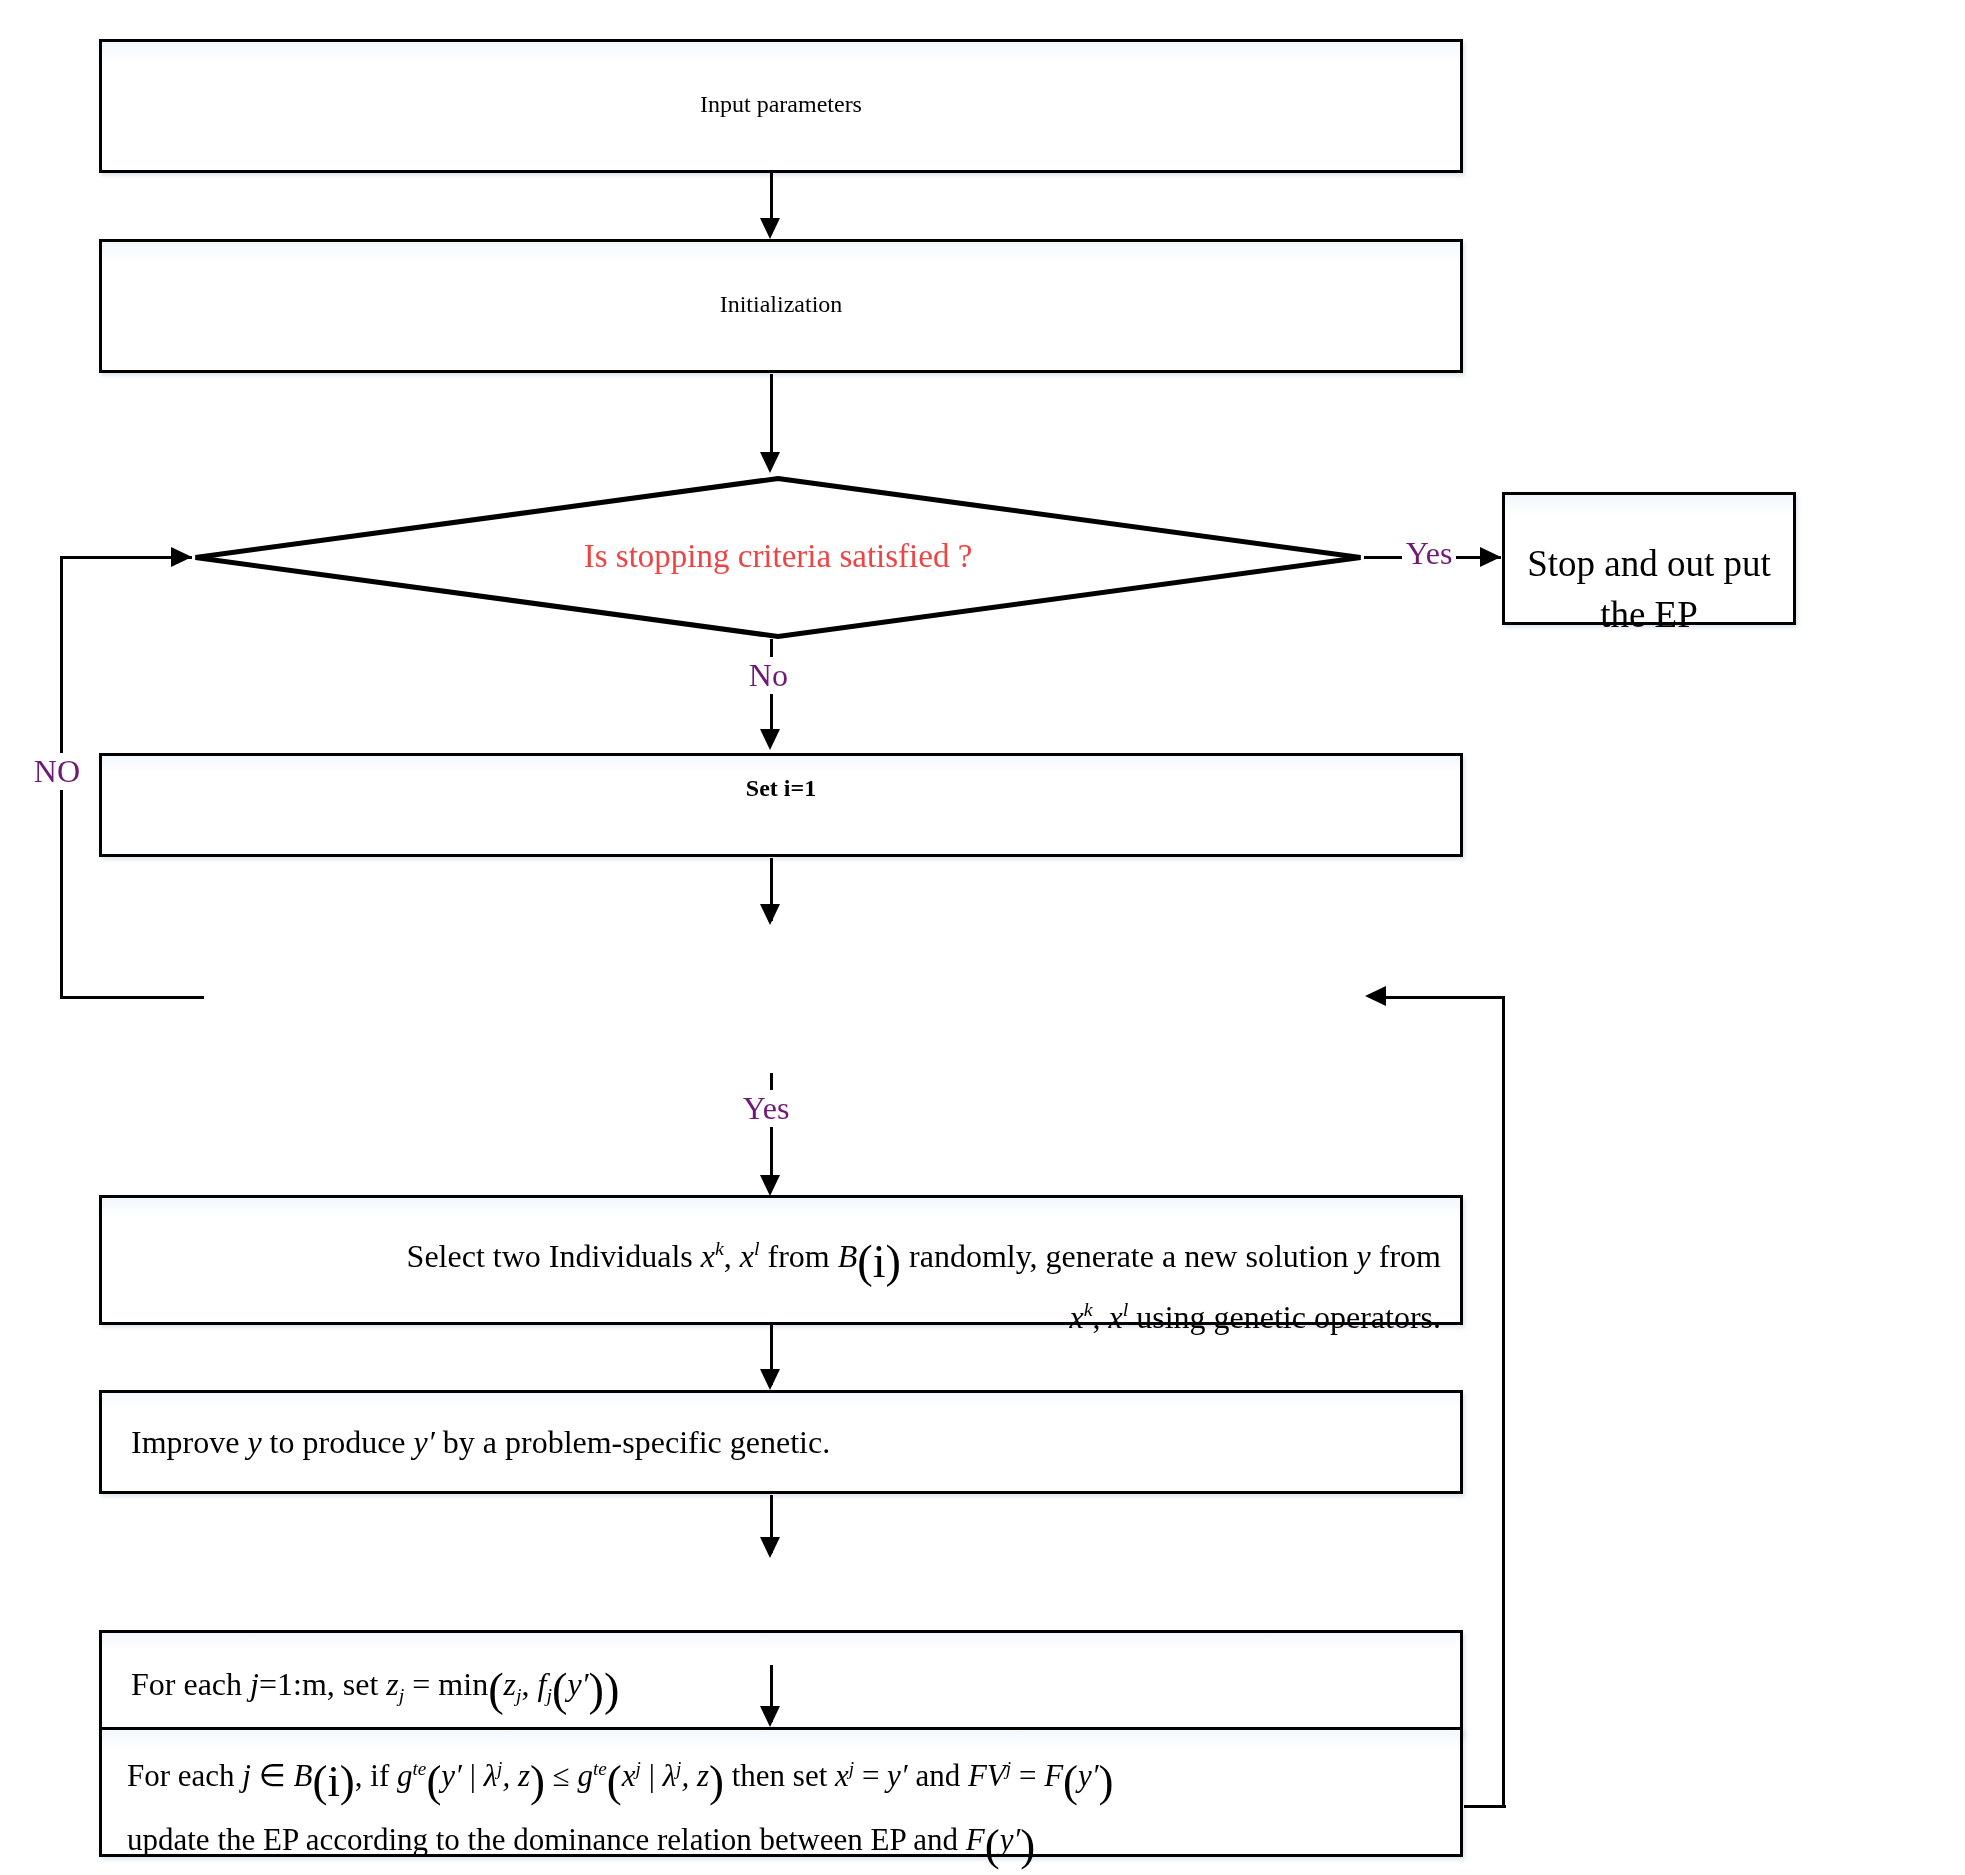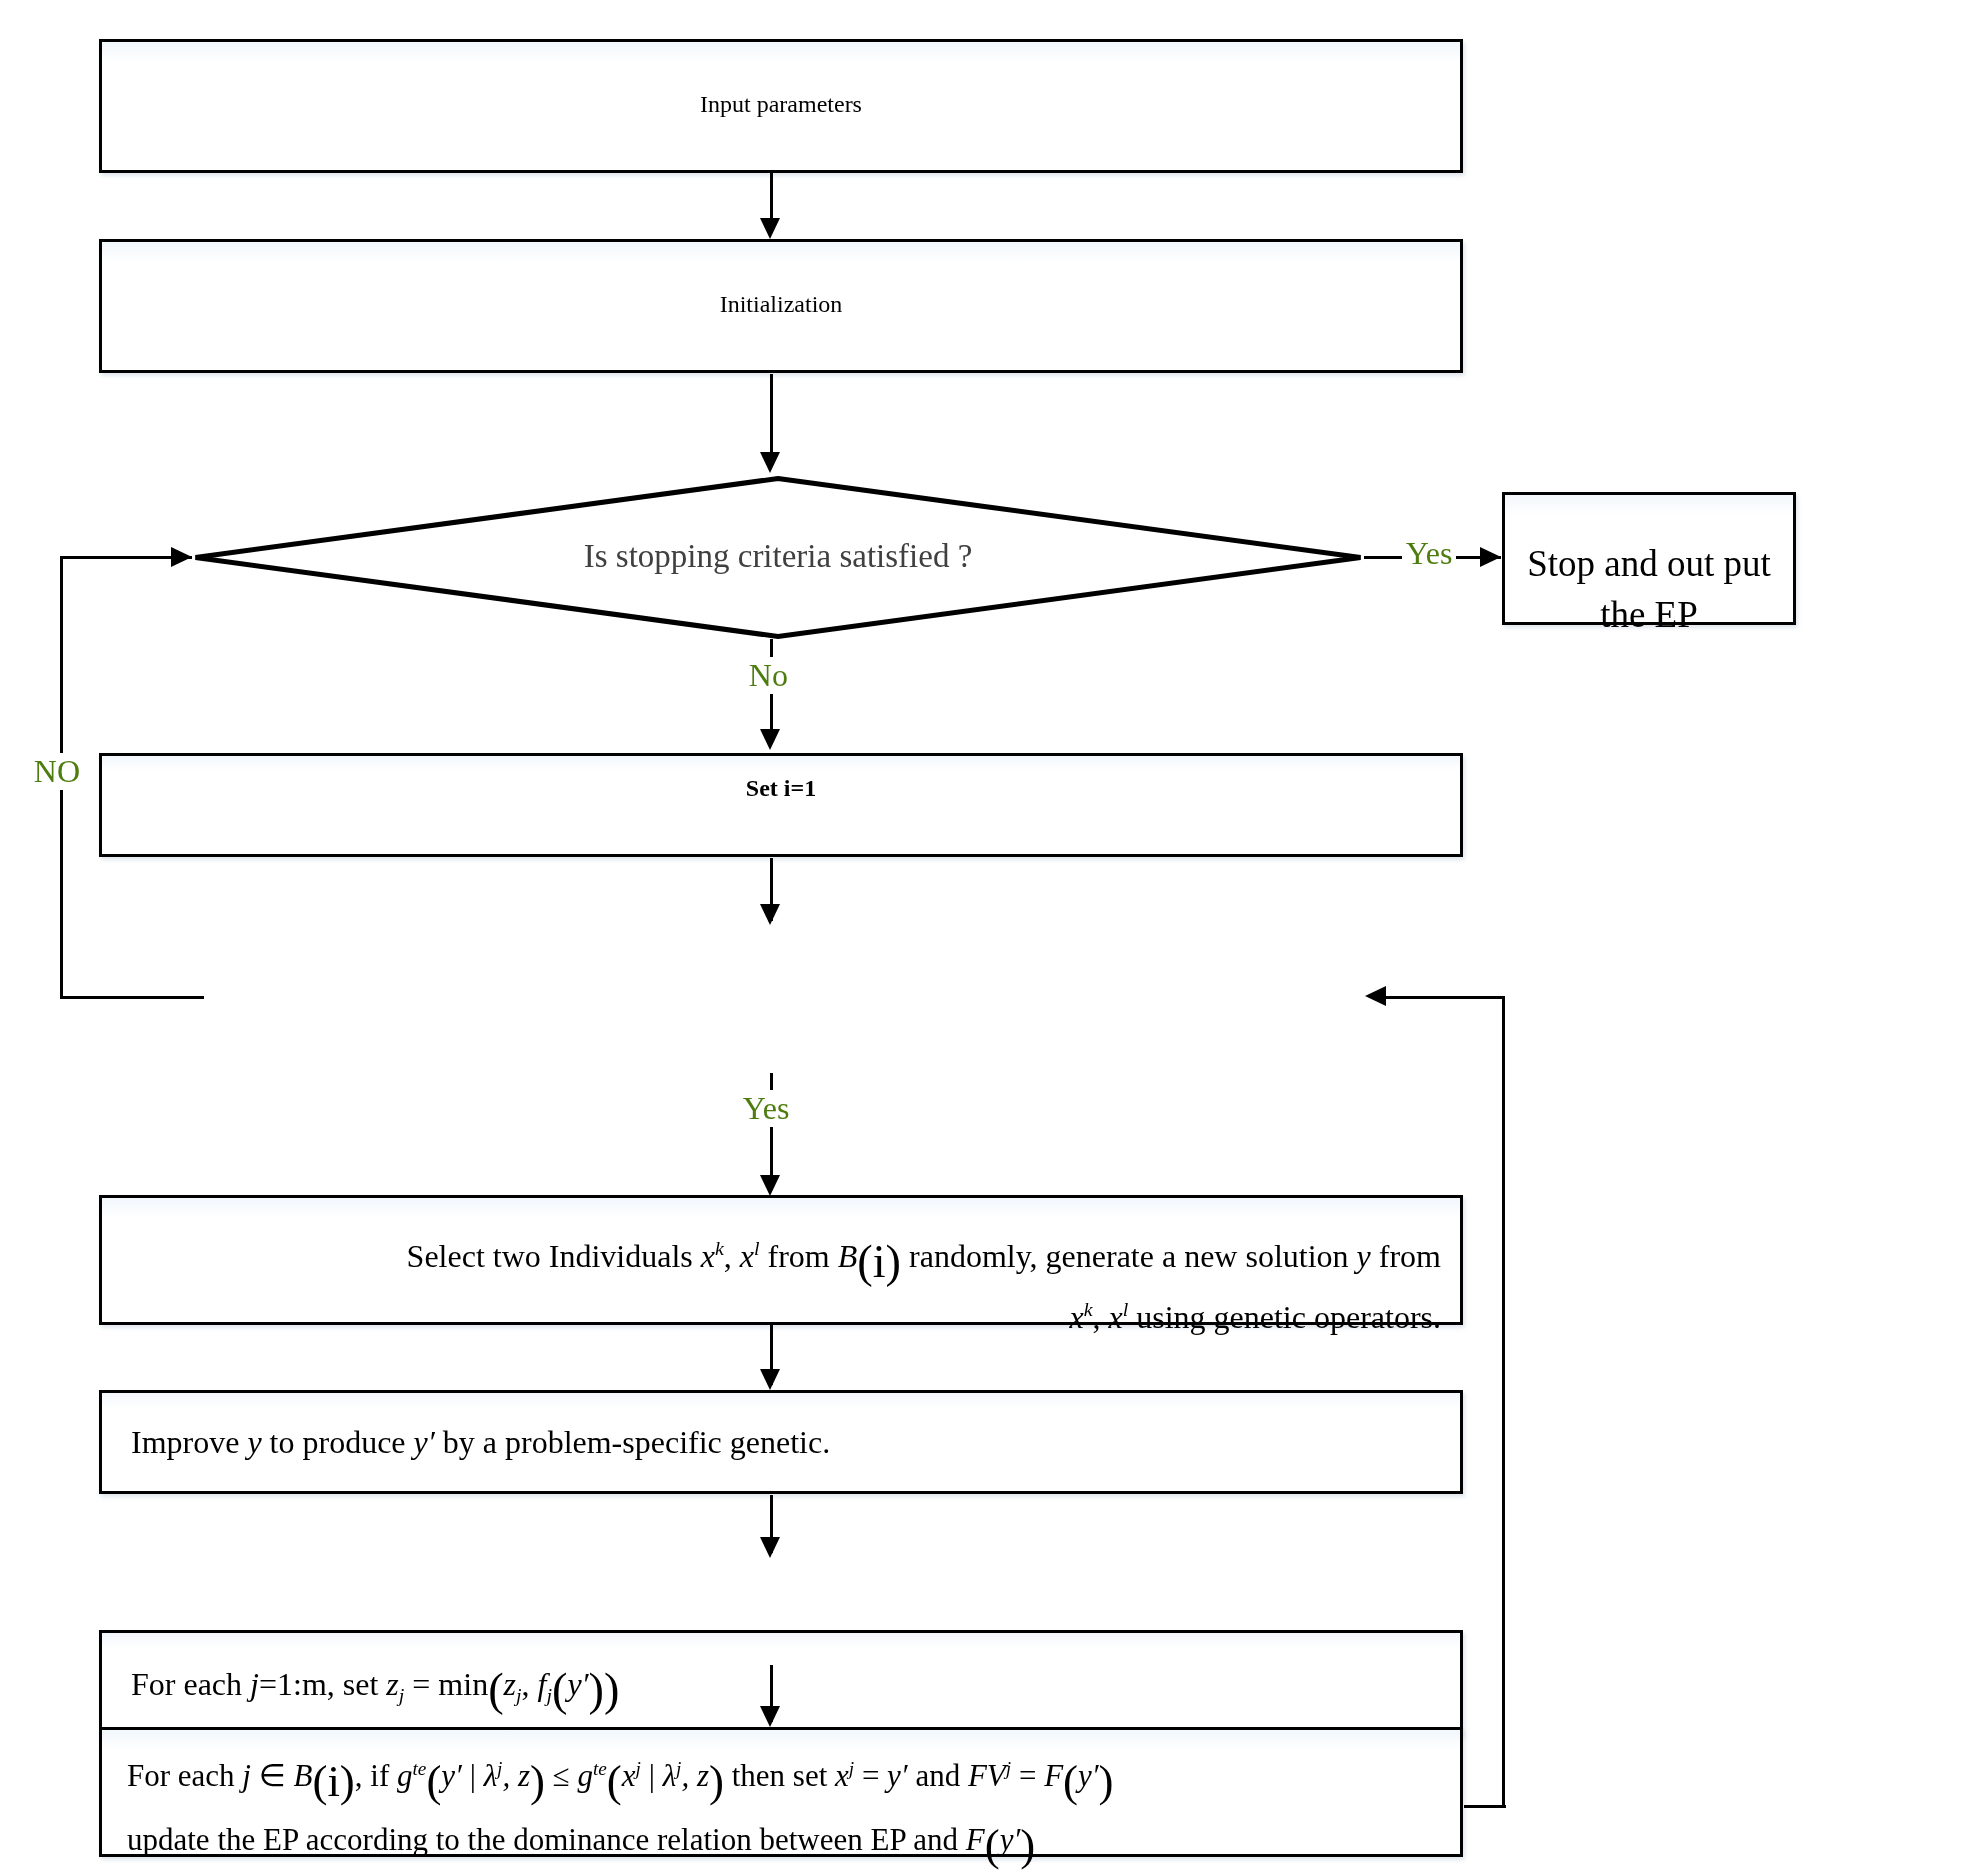--- a/index.html
+++ b/index.html
@@ -23,36 +23,36 @@
   .txt.center{text-align:center;}
   .txt.left{text-align:left;padding-left:29px;padding-right:19px;}
 
   .diamond{position:absolute;}
   .diamond svg{display:block;}
   .diamond .dlabel{
     position:absolute;
     left:0;right:0;
     text-align:center;
     font-size:33px;
-    color:#404040;
+    color:#ef4444;
   }
 
   .edge{position:absolute;background:#000;}
   .vline{width:3.2px;}
   .hline{height:3.2px;}
 
   .arrowhead{position:absolute;width:0;height:0;}
   .arrow-down{border-left:10.8px solid transparent;border-right:10.8px solid transparent;border-top:21.5px solid #000;}
   .arrow-right{border-top:10.8px solid transparent;border-bottom:10.8px solid transparent;border-left:21.5px solid #000;}
   .arrow-left{border-top:10.8px solid transparent;border-bottom:10.8px solid transparent;border-right:21.5px solid #000;}
 
   .edgelabel{
     position:absolute;
     font-size:32px;
-    color:#4d7c0f;
+    color:#701a75;
     white-space:nowrap;
     background:#fff;
     padding:0 3.8px;
   }
 
   i.v{font-style:italic;}
   sup.sp{font-size:.62em;vertical-align:super;font-style:italic;}
   sub.sb{font-size:.62em;vertical-align:sub;font-style:italic;}
   .big{font-size:1.45em;vertical-align:-.22em;font-family:"Liberation Serif",serif;}
 </style>

